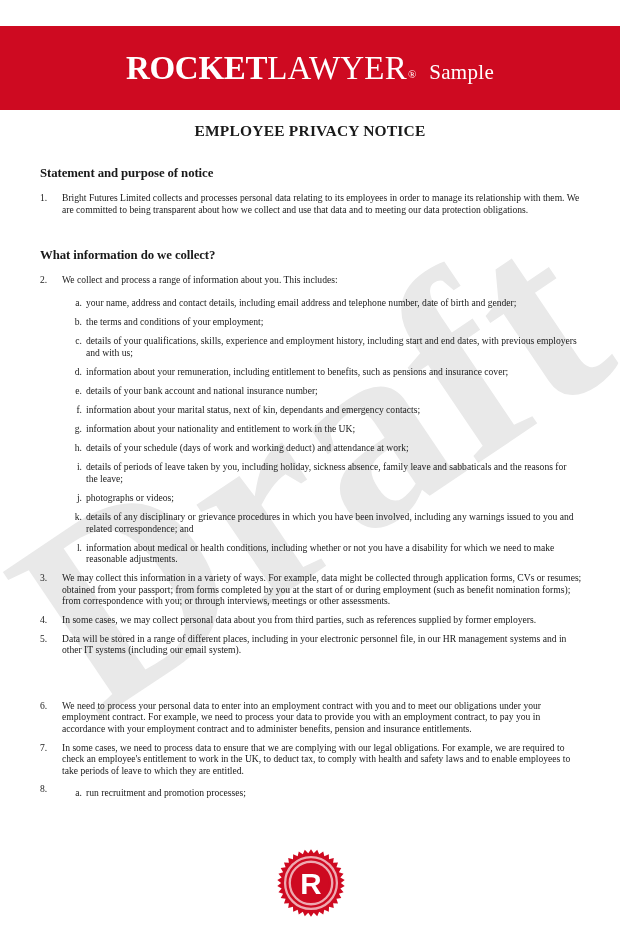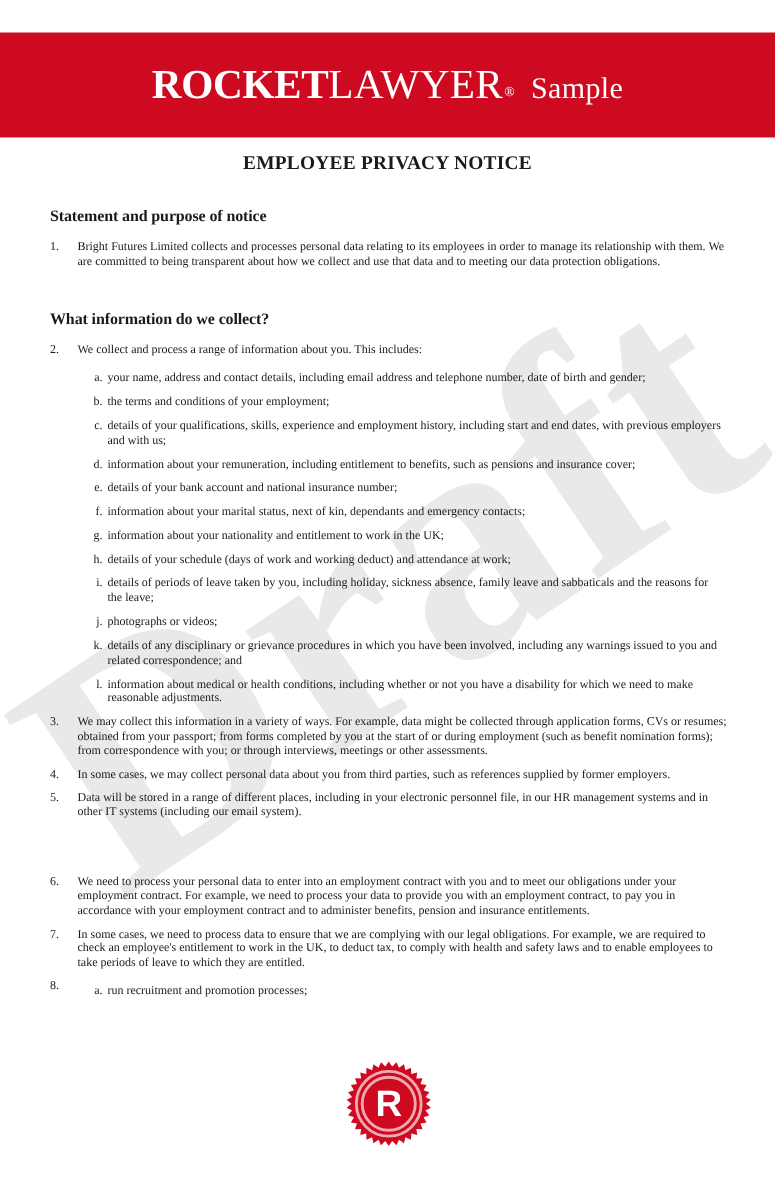--- a/index.html
+++ b/index.html
@@ -81,21 +81,21 @@
     letter-spacing: 0.2px;
   }
   .brand-reg {
     font-size: 11px;
     font-weight: 400;
     position: relative;
     top: -1px;
     margin-left: 1px;
   }
   .brand-sample {
-    font-size: 24px;
+    font-size: 21px;
     font-weight: 400;
     margin-left: 13px;
     letter-spacing: 0.3px;
   }
 
   
   #doc-body {
     position: absolute;
     left: 0;
     top: 110px;

